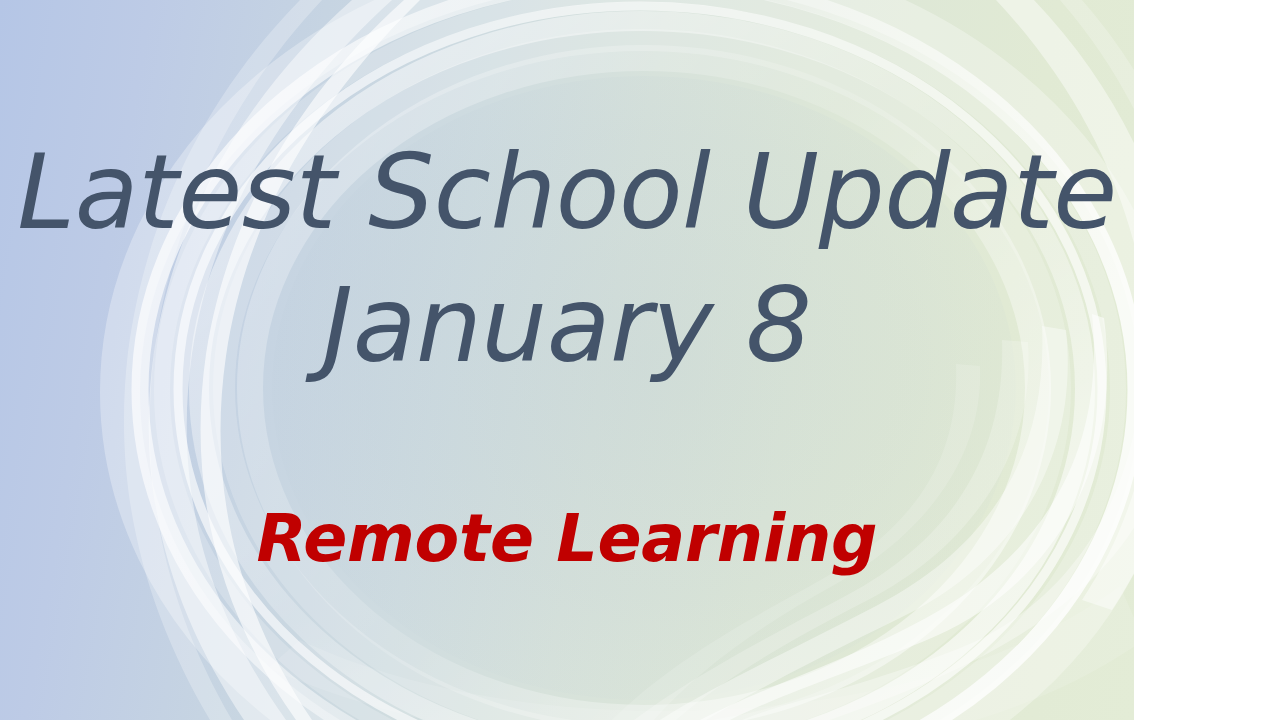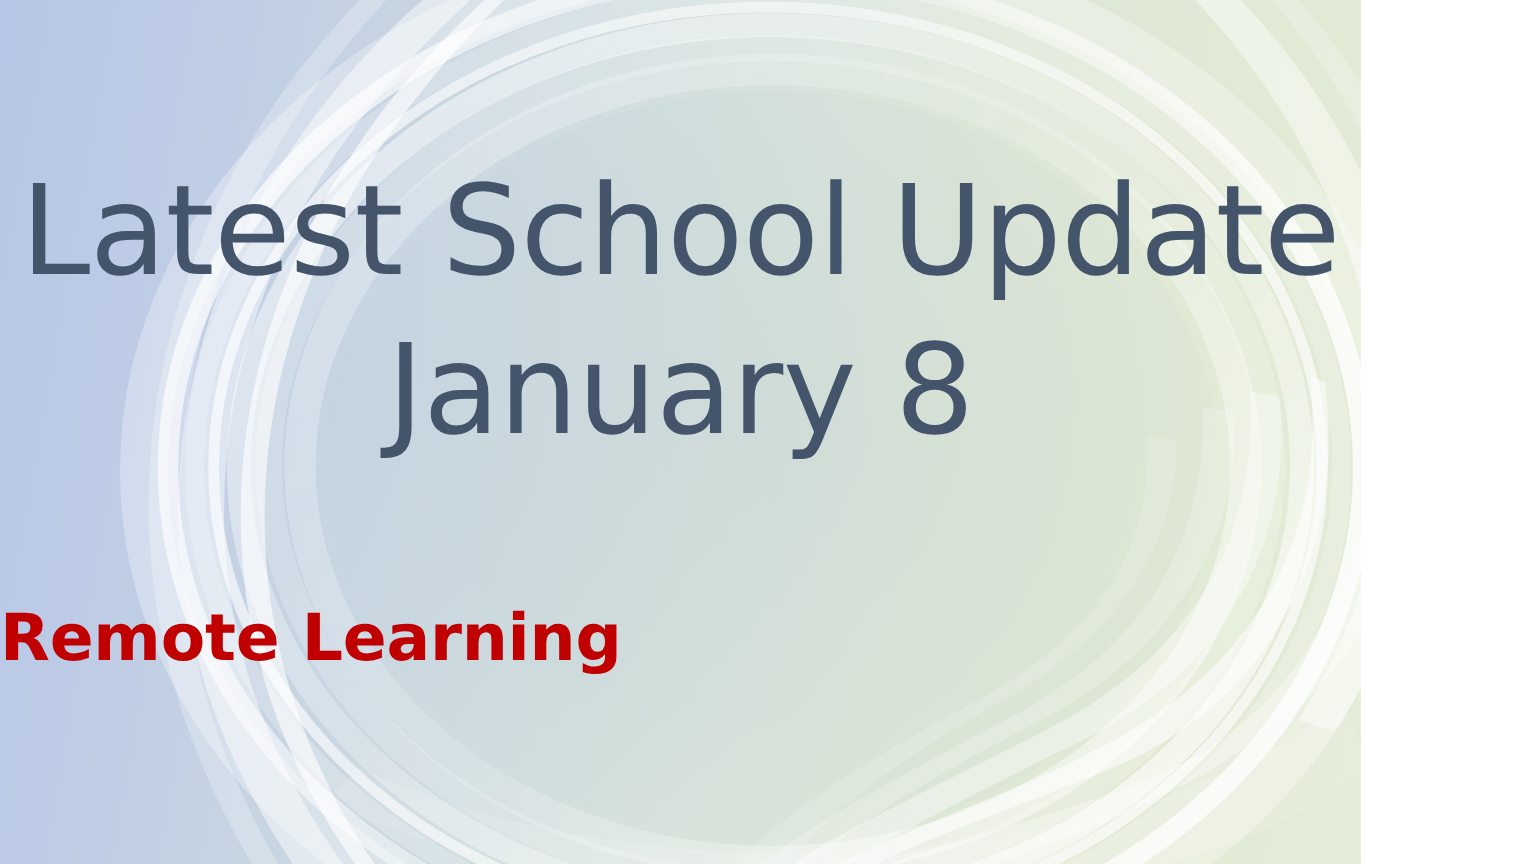--- a/index.html
+++ b/index.html
@@ -16,20 +16,21 @@
     
     background: linear-gradient(100deg,
         #b5c6e6 0%,
         #bdcbe6 12%,
         #c6d4e2 26%,
         #cfdce0 40%,
         #d7e2db 53%,
         #dde7d7 68%,
         #e1ead4 84%,
         #e3ecd6 100%);
+    font-style: italic;
   }
 
   
   .deco-layer {
     position: absolute;
     inset: 0;
     pointer-events: none;
   }
   .deco-layer svg {
     display: block;
@@ -60,22 +61,23 @@
     letter-spacing: -0.5px;
     font-family: "DejaVu Sans", "Liberation Sans", sans-serif;
     white-space: pre-line;
   }
 
   .subtitle {
     position: absolute;
     top: 500px;
     left: 0;
     right: 0;
+    text-align: center;
     color: #c00000;
-    font-size: 54px;
+    font-size: 65px;
     font-weight: 700;
     line-height: 1.2;
     letter-spacing: -0.2px;
     font-family: "DejaVu Sans", "Liberation Sans", sans-serif;
   }
 </style>
 </head>
 <body>
 
 <div id="slide">

